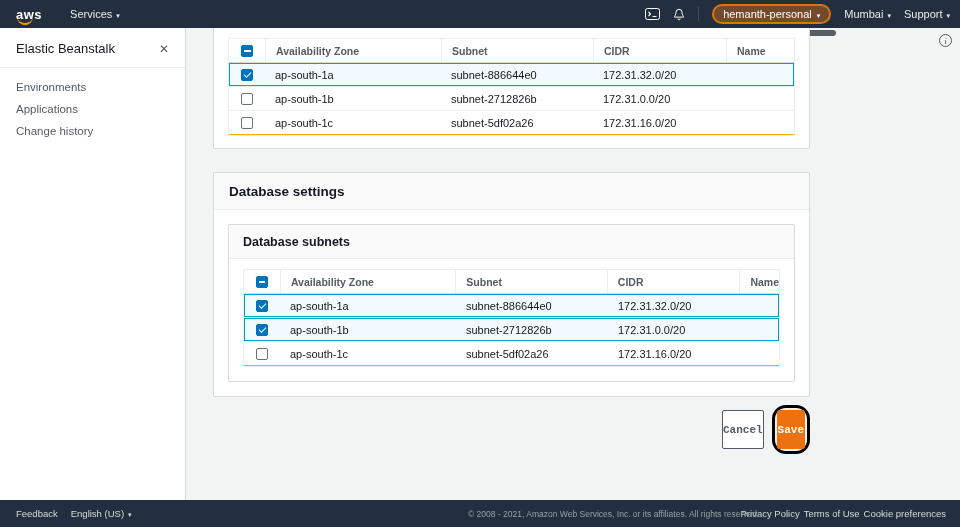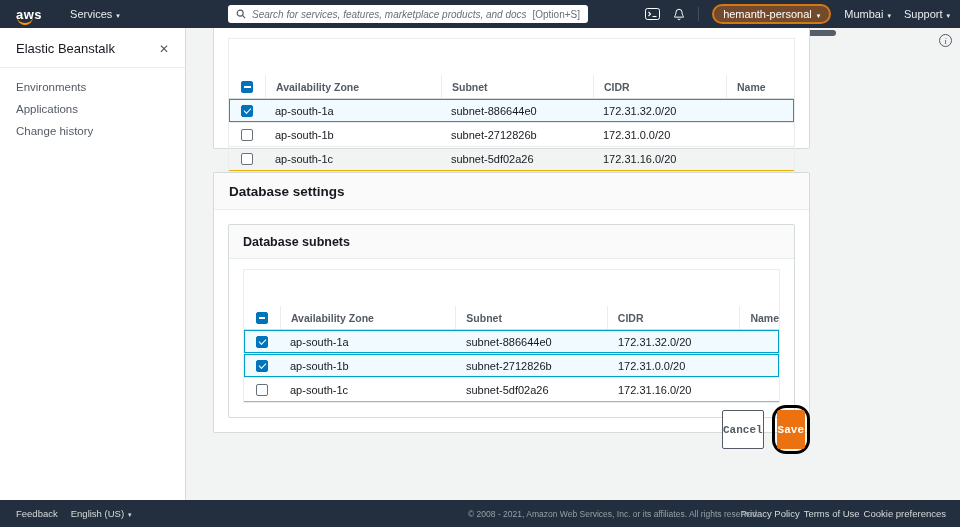--- a/index.html
+++ b/index.html
@@ -85,21 +85,21 @@
   .subpanel-header {
     height:34px; background:#fafafa; border-bottom:1px solid #eaeded; border-radius:2px 2px 0 0;
     display:flex; align-items:center; padding:0 14px; font-size:12.5px; font-weight:bold;text-align:center;
   }
   .subpanel-body { padding:10px 14px 14px 14px; }
 
   
   .tbl { border:1px solid #eaeded; }
   .thead {
     display:flex; align-items:stretch; height:24px; border-bottom:1px solid #d5dbdb;
-    font-size:10.5px; font-weight:bold; color:#545b64;margin-top:36px;
+    font-size:10.5px; font-weight:bold; color:#545b64;
   }
   .thead .hcell { display:flex; align-items:center; }
   .thead .hcell:not(:first-child) { border-left:1px solid #eaeded; }
   .trow {
     display:flex; align-items:center; height:24px; border-bottom:1px solid #eaeded;
     font-size:11px; color:#16191f; cursor:pointer;
   }
   .trow:last-child { border-bottom:1px solid #eab308; }
   .trow.selected { background:#f1faff; box-shadow: inset 0 0 0 1px #00a1c9; }
   .c-check { width:36px; display:flex; justify-content:center; align-items:center; }
@@ -138,30 +138,20 @@
 </head>
 <body>
 
 <div class="navbar">
   <div class="aws-logo"><span>aws</span></div>
   <div class="nav-item services">
     <span>Services</span>
     <span class="caret">▾</span>
   </div>
 
-  <div class="search-box">
-    <span>
-      <svg width="10" height="10" viewBox="0 0 12 12">
-          <circle cx="5" cy="5" r="3.6" fill="none" stroke="#545b64" stroke-width="1.4"></circle>
-          <line x1="8" y1="8" x2="11" y2="11" stroke="#545b64" stroke-width="1.4"></line>
-        </svg>
-    </span>
-    <input type="text" placeholder="Search for services, features, marketplace products, and docs" style="">
-    <span class="search-shortcut">[Option+S]</span>
-  </div>
 
   <div class="nav-right">
     <span>
       <svg width="15" height="12" viewBox="0 0 15 12">
           <rect x="0.5" y="0.5" width="14" height="11" rx="2" fill="none" stroke="#fff"></rect>
           <path d="M3.5 4l2 2-2 2" fill="none" stroke="#fff" stroke-width="1.1"></path>
           <line x1="7.5" y1="8.5" x2="11.5" y2="8.5" stroke="#fff" stroke-width="1.1"></line>
         </svg>
     </span>
     <span>

